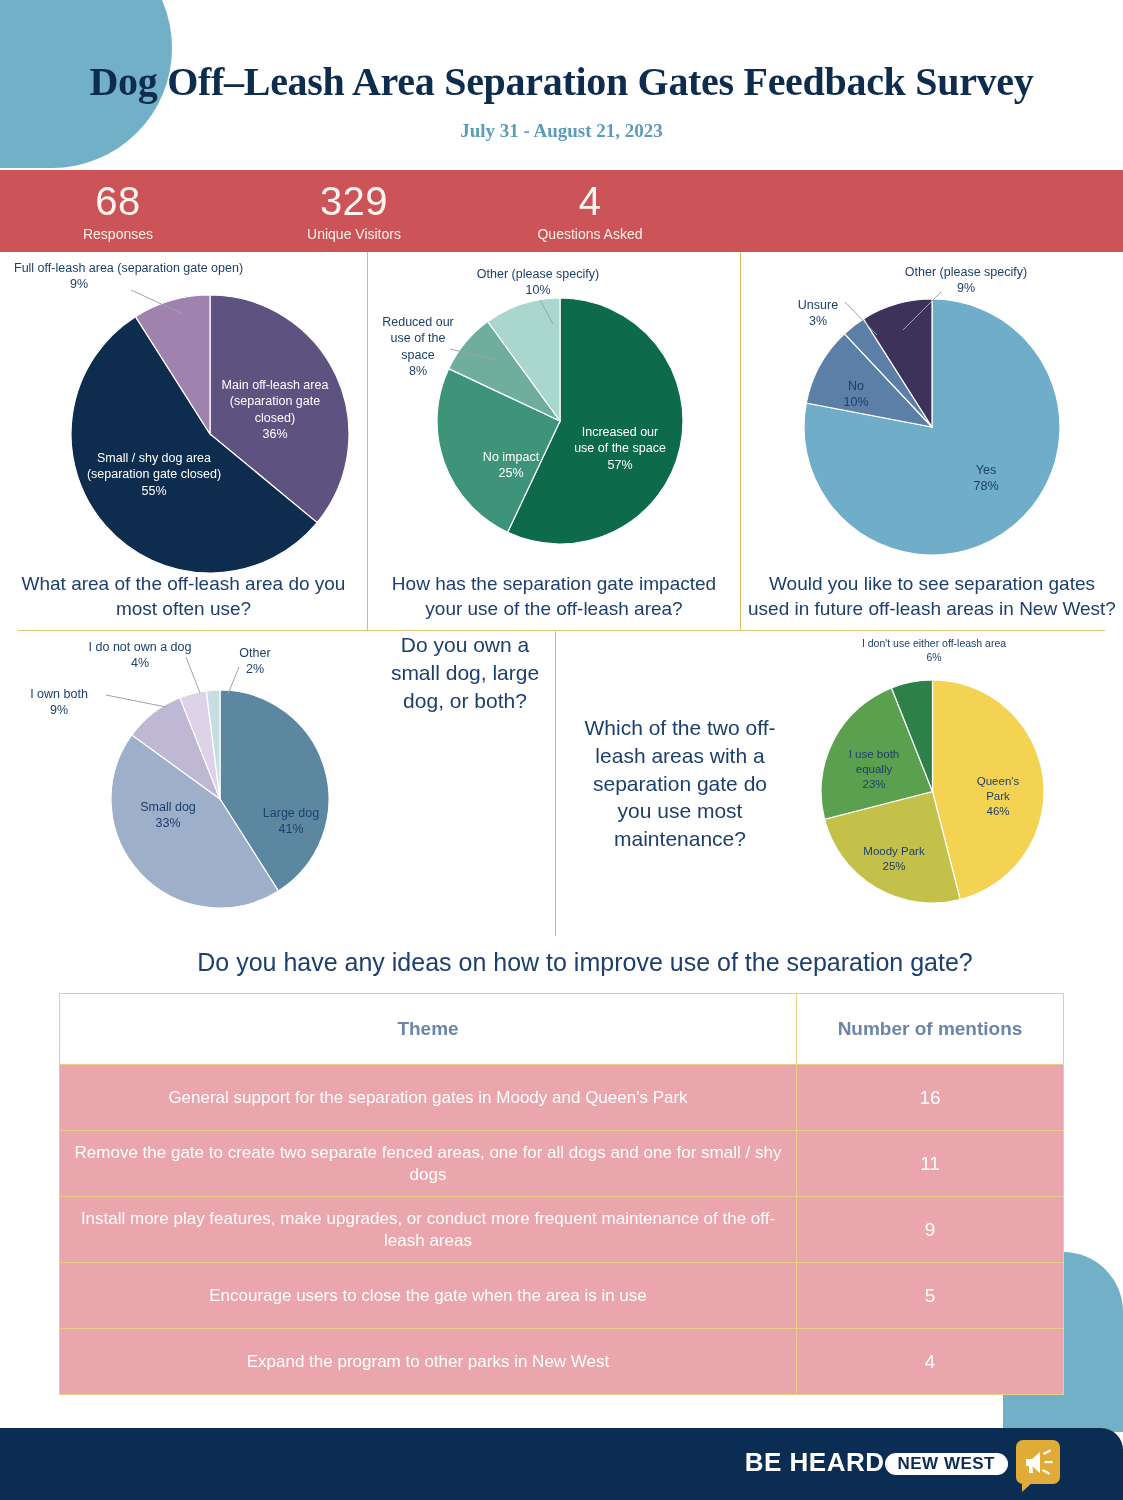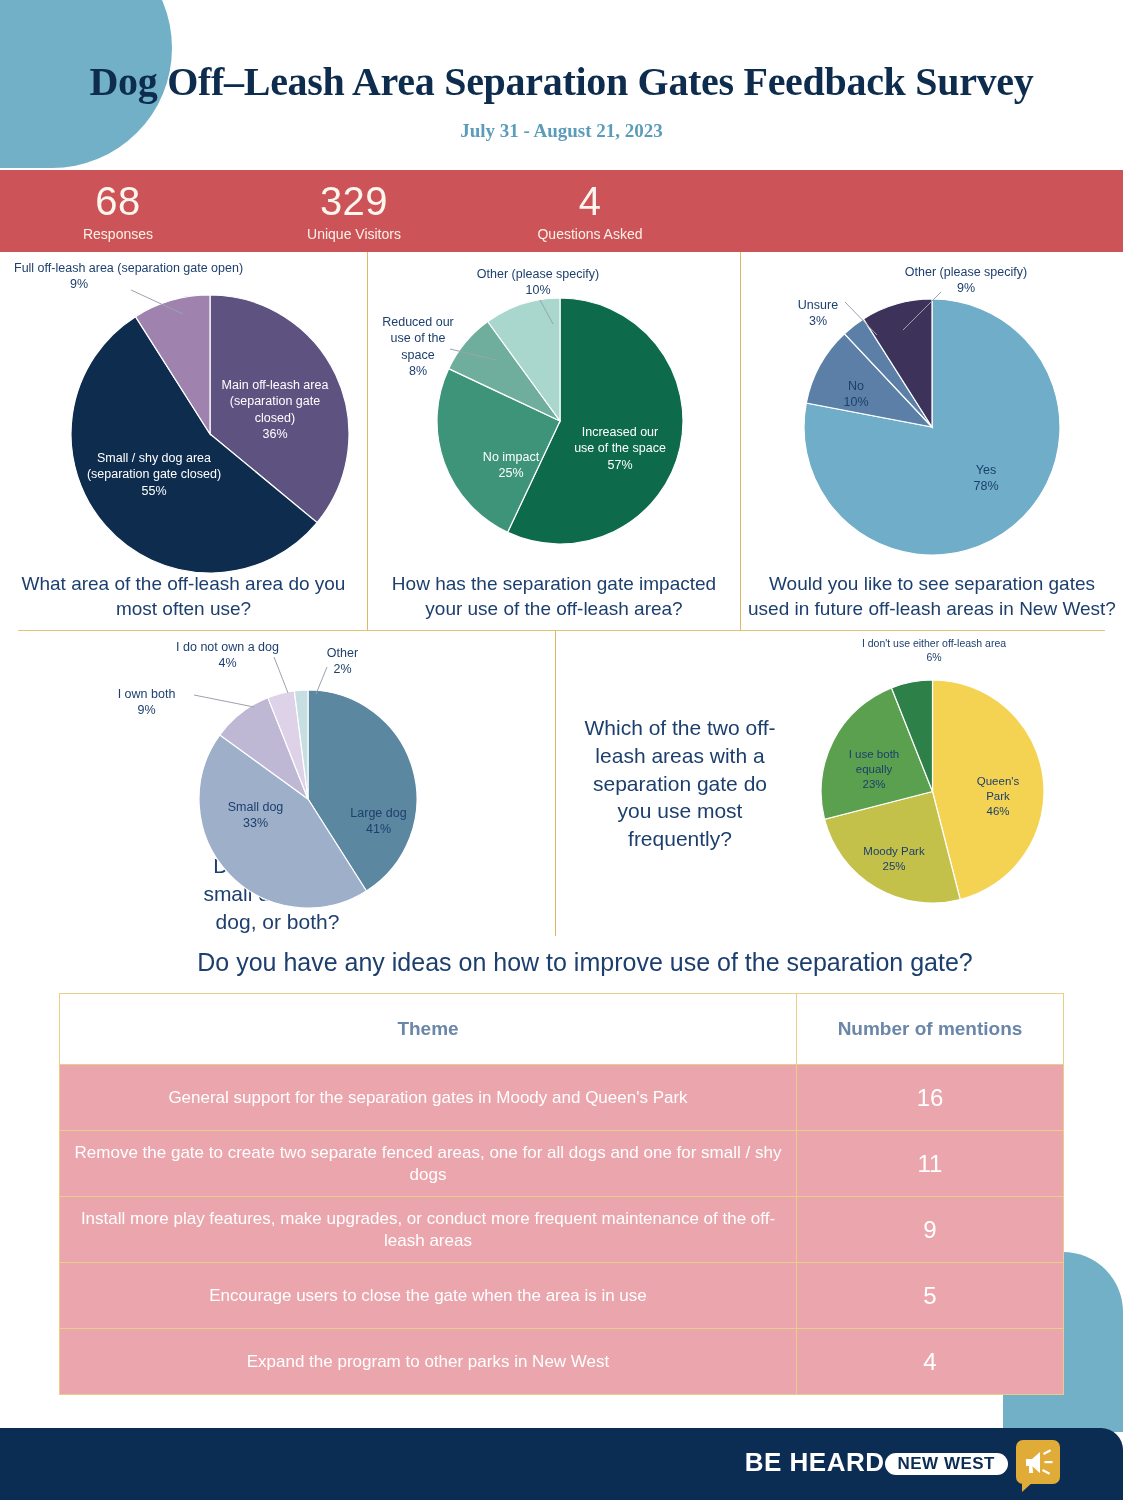--- a/index.html
+++ b/index.html
@@ -67,21 +67,21 @@
   .c1{width:367px;}
   .c2{width:372px;border-left:1.5px solid #e0b863;border-right:1.5px solid #e0b863;}
   .c3{flex:1;}
 
   .hdivider{
     height:0;border-top:1.5px solid #e0c27a;
     margin:0 18px;
   }
 
   .row2{display:flex;height:305px;}
-  .r2a{width:555px;display:flex;align-items:center;flex-direction:column;}
+  .r2a{width:555px;display:flex;align-items:flex-start;}
   .r2b{flex:1;display:flex;align-items:center;border-left:1.5px solid #e0b863;}
 
   .qtext{
     color:#1d3f6e;font-size:21px;line-height:1.33;text-align:center;
   }
   .qcaption{
     position:absolute;left:0;right:0;bottom:8px;
     color:#1d3f6e;font-size:19px;line-height:1.35;text-align:center;
     padding:0 6px;box-sizing:border-box;
   }
@@ -107,21 +107,21 @@
     text-align:center;vertical-align:middle;
     padding:10px 12px;
   }
   thead th{
     background:#ffffff;color:#6a86a8;font-size:19px;font-weight:bold;height:50px;
   }
   th.c-theme{width:712px;}
   tbody td{
     background:#eaa5ad;color:#ffffff;font-size:17px;font-weight:400;line-height:1.25;
   }
-  tbody td.num{font-size:24px;}
+  tbody td.num{font-size:19px;}
   tbody tr{height:66px;}
 
   
   .footer{
     position:absolute;left:0;bottom:0;width:100%;height:72px;
     background:#0b2d54;border-top-right-radius:22px;z-index:4;
   }
   .logo{
     position:absolute;right:63px;top:12px;
     display:flex;align-items:center;gap:8px;
@@ -287,21 +287,21 @@
           <span>Small dog</span><br><span>33%</span>
         </div>
         <div class="pielbl" style="left:253px;top:174px;width:76px;">
           <span>Large dog</span><br><span>41%</span>
         </div>
       </div>
       <div class="qtext" style="width:170px;">Do you own a small dog, large dog, or both?</div>
     </div>
 
     <div class="r2b">
-      <div class="qtext" style="width:192px;margin-left:28px;">Which of the two off-leash areas with a separation gate do you use most frequently?</div>
+      <div class="qtext" style="width:192px;margin-left:28px;">Which of the two off-leash areas with a separation gate do you use most maintenance?</div>
       <div style="position:relative;width:320px;height:305px;">
         <svg class="pie-wrap" style="left:44px;top:48px;" width="225" height="225" viewBox="0 0 225 225">
           <g id="pie5">
               <path d="M 112.5 112.5 L 112.50 1.00 A 111.5 111.5 0 0 1 140.23 220.50 Z" fill="#f4d352" stroke="#ffffff" stroke-width="1.2"></path>
               <path d="M 112.5 112.5 L 140.23 220.50 A 111.5 111.5 0 0 1 4.50 140.23 Z" fill="#c4c14b" stroke="#ffffff" stroke-width="1.2"></path>
               <path d="M 112.5 112.5 L 4.50 140.23 A 111.5 111.5 0 0 1 71.45 8.83 Z" fill="#5ba04f" stroke="#ffffff" stroke-width="1.2"></path>
               <path d="M 112.5 112.5 L 71.45 8.83 A 111.5 111.5 0 0 1 112.50 1.00 Z" fill="#2d8047" stroke="#ffffff" stroke-width="1.2"></path>
             </g>
         </svg>
         <div class="pielbl" style="left:42px;top:6px;width:160px;font-size:10.5px;white-space:normal;margin-left:36px;">

